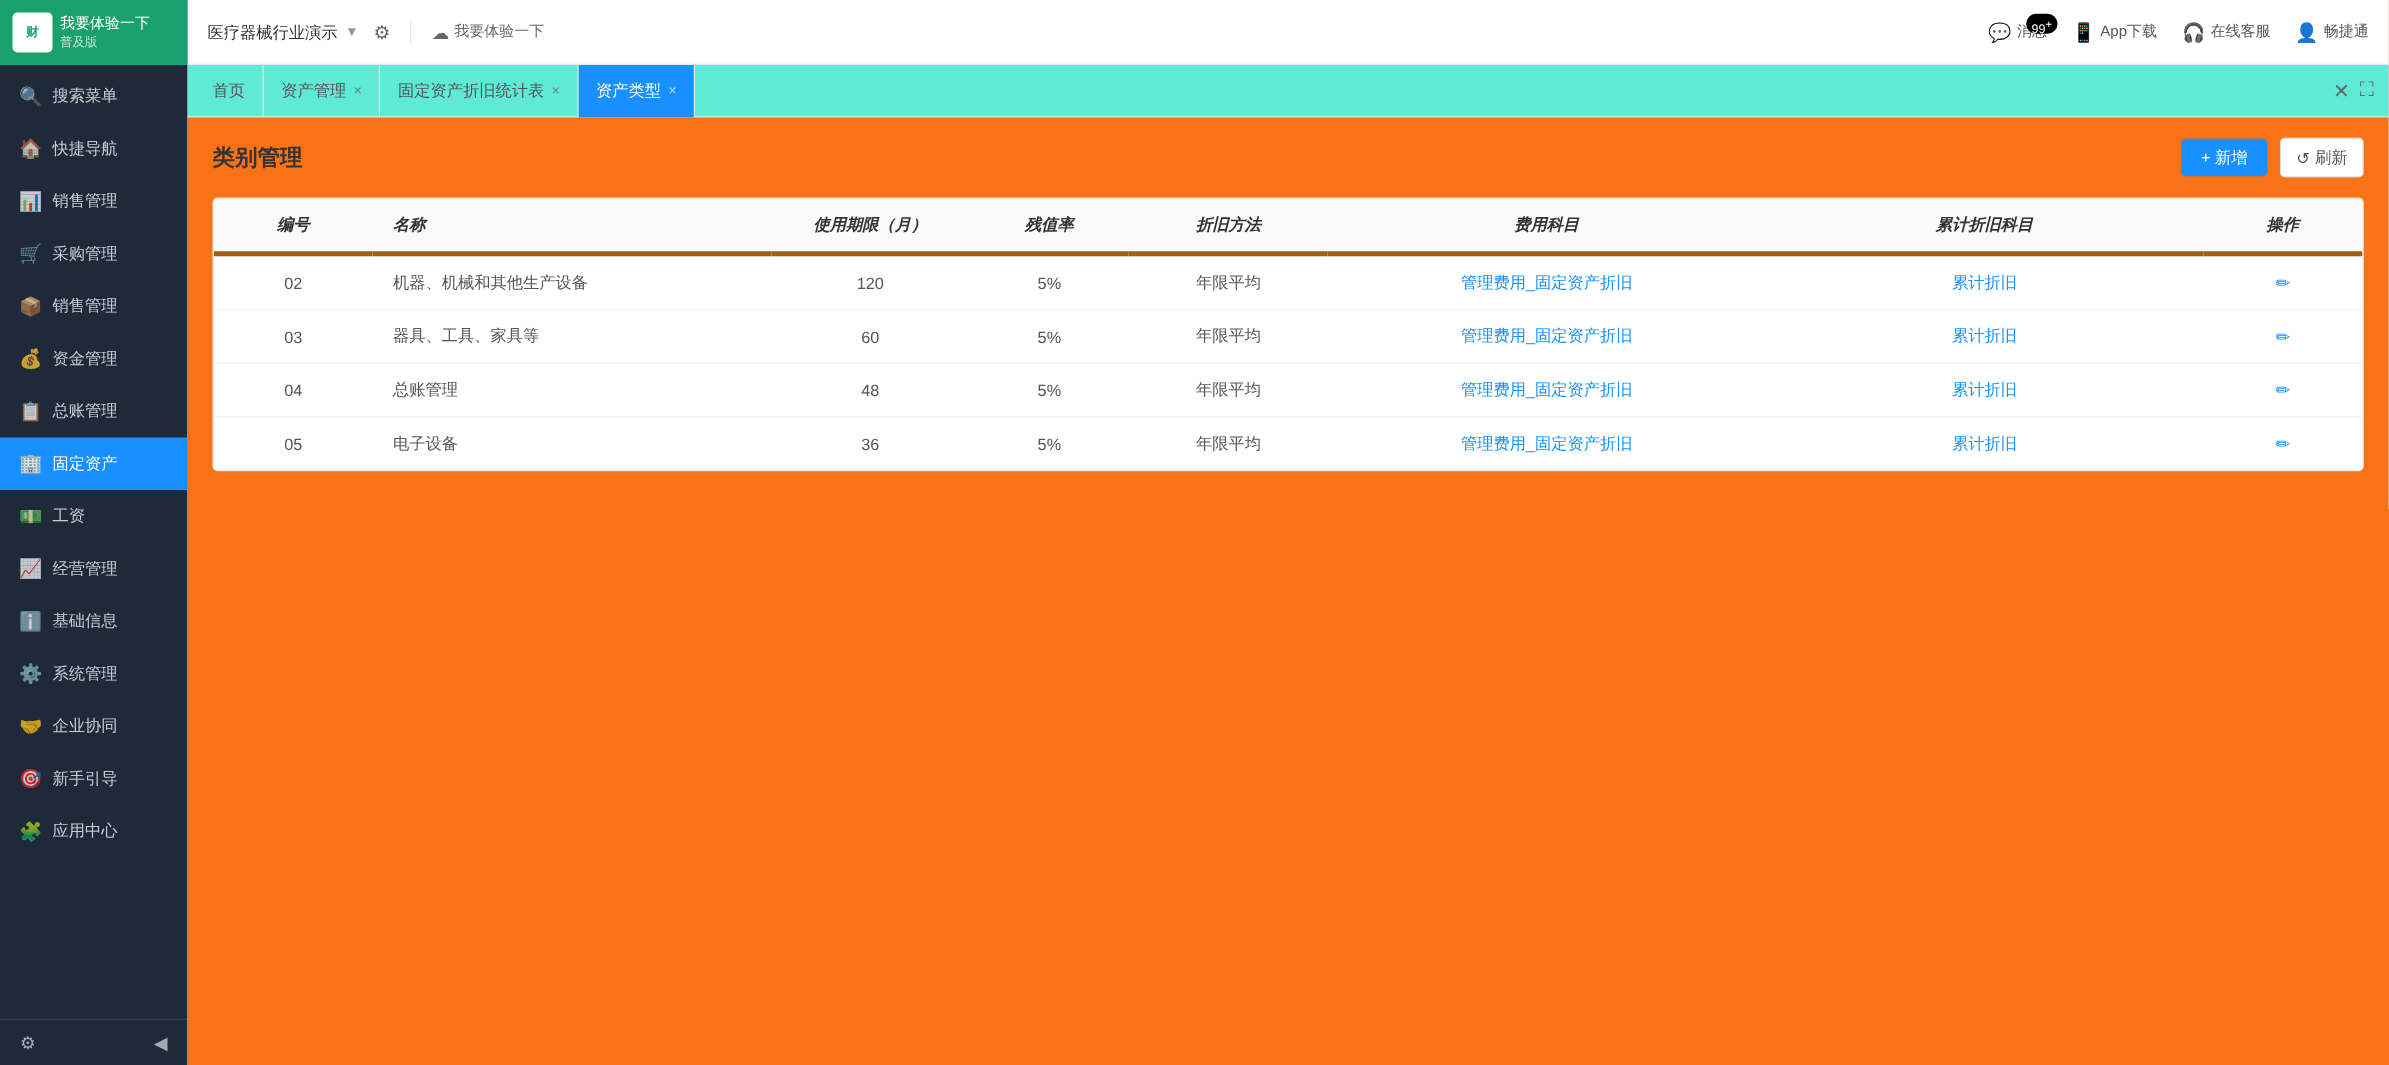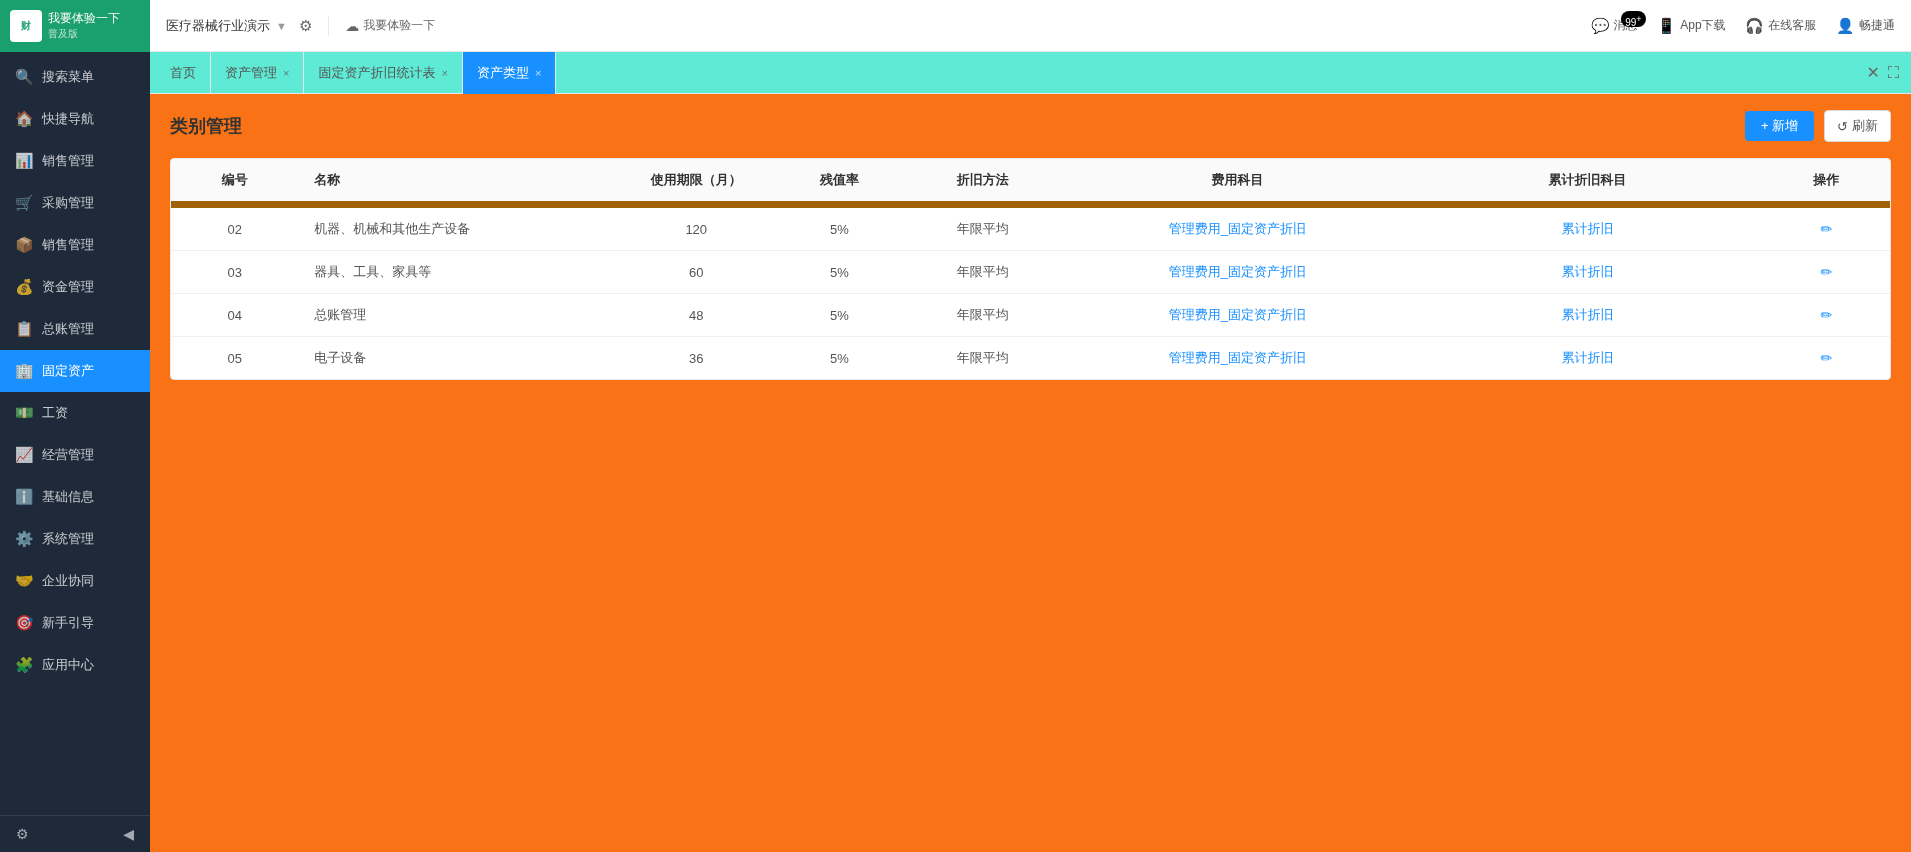--- a/index.html
+++ b/index.html
@@ -235,21 +235,22 @@
     }
     thead tr {
       background: #fafafa;
     }
     th {
       padding: 12px 10px;
       text-align: center;
       font-weight: 600;
       color: #333;
       font-size: 13px;
-      border-bottom: 7px solid #a16207;
+      border-bottom: 4px solid #a16207;
+      font-style: italic;
     }
     td {
       padding: 12px 10px;
       text-align: center;
       color: #555;
       font-size: 13px;
       border-bottom: 1px solid #f0f0f0;
     }
     tr:last-child td { border-bottom: none; }
     .col-code { width: 80px; }

